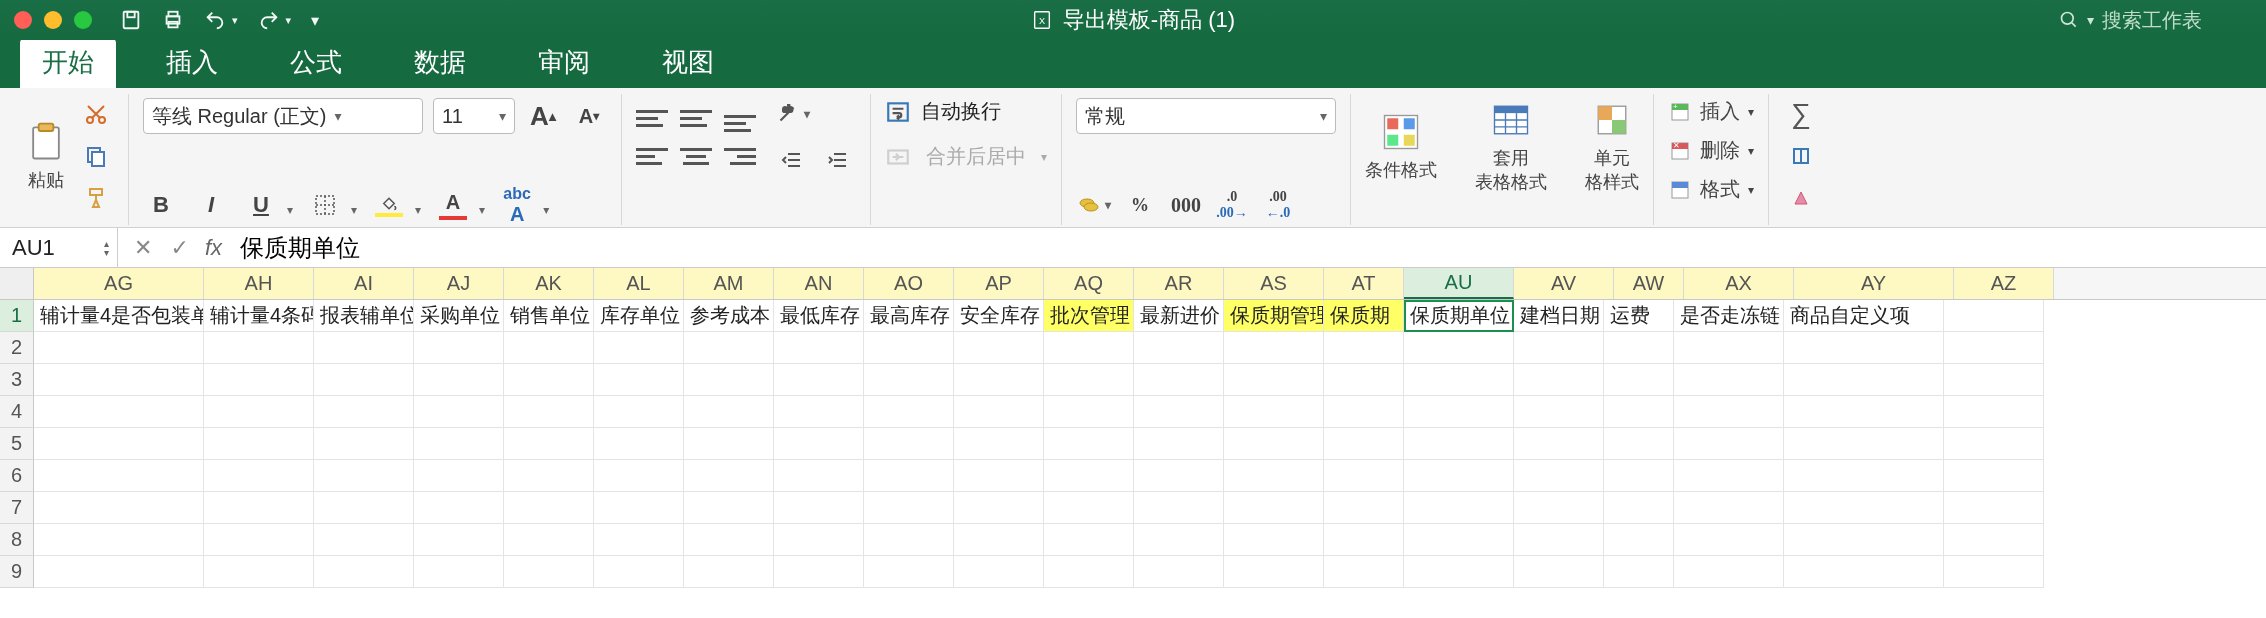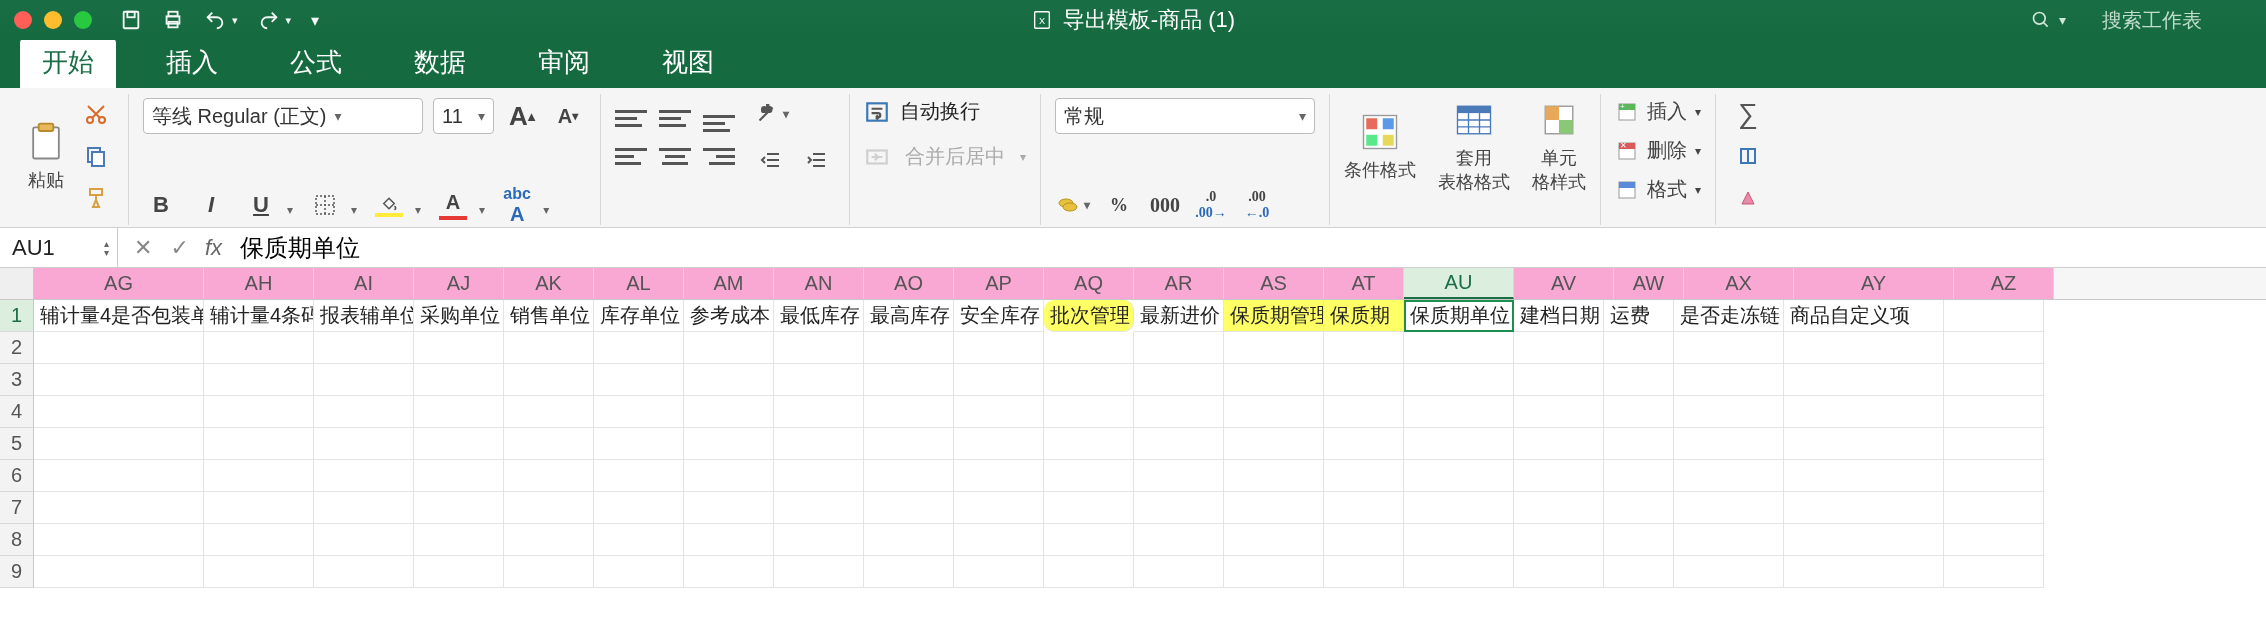--- a/index.html
+++ b/index.html
@@ -35,21 +35,21 @@
     pointer-events: none; font-size: 22px; color: #fff;
     display:flex; align-items:center; justify-content:center; gap:10px;
   }
   .win-title svg { width: 22px; height: 22px; }
   .search-wrap {
     position: absolute; right: 14px; display: flex; align-items: center;
     gap: 8px; color: #cfe7d8; font-size: 20px;
   }
   .search-wrap input {
     background: transparent; border: none; color: #fff;
-    font-size: 20px; outline: none; width: 150px; margin-left: 28px;
+    font-size: 20px; outline: none; width: 150px;
   }
   .search-wrap input::placeholder { color: #bfdccb; }
 
   
   .tabstrip {
     background: #156a40;
     height: 48px;
     display: flex; align-items: flex-end;
     padding-left: 20px; gap: 28px; color: #fff;
   }
@@ -82,21 +82,21 @@
     width: 36px; height: 32px; cursor: pointer;
   }
   .iconbtn svg { width: 24px; height: 24px; }
   .combo {
     background: #fff; border: 1px solid #bbb; border-radius: 4px;
     height: 36px; display: flex; align-items: center; padding: 0 8px;
     font-size: 20px; color: #333; gap: 8px;
   }
   .combo .arr { color: #666; font-size: 14px; }
   .font-row .combo.font-name { width: 280px; }
-  .font-row .combo.font-size { width: 61px; justify-content: space-between; }
+  .font-row .combo.font-size { width: 82px; justify-content: space-between; }
   .font-btns { display: flex; gap: 14px; margin-top: 10px; align-items:center; }
   .fbtn { width: 36px; height: 32px; display:flex; align-items:center; justify-content:center; cursor:pointer; font-size: 22px; font-weight: bold; color:#444; }
   .colorbar { width: 28px; height: 4px; background: #ffeb3b; margin-top: 2px;}
   .colorbar.red { background: #e53935; }
   .dropdown-arr { font-size: 12px; color:#666; margin-left:-6px; align-self:flex-end; padding-bottom:4px; cursor:pointer;}
   .fgrow { display:flex; align-items:center; gap:2px;}
   .align-grid { display:flex; flex-direction: column; gap:10px; }
   .align-grid .r { display:flex; gap:12px; }
   .align-cell { width:32px; height:28px; display:flex; flex-direction:column; gap:4px; justify-content:center; cursor:pointer;}
   .align-cell .bar { height:3px; background:#555; }
@@ -122,21 +122,21 @@
   .fx-controls span { cursor:pointer; }
   .fx-label { font-style: italic; font-size: 22px; color:#666; margin-right:12px;}
   .fx-input { flex:1; border:none; outline:none; font-size:24px; padding:0 6px;}
 
   
   .sheet { position:relative; }
   .col-headers { display:flex; height:32px; background:#f6f6f6; border-bottom:1px solid #c8c8c8;}
   .rowhdr-space { width:34px; border-right:1px solid #c8c8c8; background:#efefef;}
   .colh {
     border-right:1px solid #d8d8d8; display:flex; align-items:center; justify-content:center;
-    font-size:20px; color:#555; background:#f9a8d4; cursor:pointer;
+    font-size:20px; color:#555; background:#fef9c3; cursor:pointer;
   }
   .colh.sel { background:#dcefdf; color:#1a6e45; border-bottom:2px solid #1a6e45; }
   .grid-body { display:flex; }
   .row-headers { display:flex; flex-direction:column; width:34px; }
   .rowh {
     height:32px; border-bottom:1px solid #d8d8d8; border-right:1px solid #c8c8c8;
     display:flex; align-items:center; justify-content:center;
     font-size:20px; color:#555; background:#f3f3f3; cursor:pointer;
   }
   .rowh.sel { background:#dcefdf; color:#1a6e45; }
@@ -409,21 +409,21 @@
           <span style="color:#2a6ab8;">.00→</span>
         </span>
       <span class="iconbtn" style="font-size:14px;flex-direction:column;">
           <span>.00</span>
           <span style="color:#2a6ab8;">←.0</span>
         </span>
     </div>
   </div>
 
   <div class="group">
-    <div class="row" style="gap:22px;">
+    <div class="row" style="gap:38px;">
       <div class="big-btn">
         <svg viewBox="0 0 32 32" width="44" height="44">
             <rect x="4" y="4" width="24" height="24" fill="#fff" stroke="#999"></rect>
             <rect x="6" y="6" width="8" height="8" fill="#e86a5a"></rect>
             <rect x="18" y="6" width="8" height="8" fill="#5a9ae8"></rect>
             <rect x="6" y="18" width="8" height="8" fill="#5ae88a"></rect>
             <rect x="18" y="18" width="8" height="8" fill="#e8d85a"></rect>
           </svg>
         <span class="lbl">条件格式</span>
       </div>
@@ -558,21 +558,21 @@
           <div class="cell" style="width: 170px;">辅计量4是否包装单位</div>
           <div class="cell" style="width: 110px;">辅计量4条码</div>
           <div class="cell" style="width: 100px;">报表辅单位</div>
           <div class="cell" style="width: 90px;">采购单位</div>
           <div class="cell" style="width: 90px;">销售单位</div>
           <div class="cell" style="width: 90px;">库存单位</div>
           <div class="cell" style="width: 90px;">参考成本</div>
           <div class="cell" style="width: 90px;">最低库存</div>
           <div class="cell" style="width: 90px;">最高库存</div>
           <div class="cell" style="width: 90px;">安全库存</div>
-          <div class="cell hl" style="width: 90px; border-radius: 10px;">批次管理</div>
+          <div class="cell hl" style="width: 90px;">批次管理</div>
           <div class="cell" style="width: 90px;">最新进价</div>
           <div class="cell hl" style="width: 100px;">保质期管理</div>
           <div class="cell hl" style="width: 80px;">保质期</div>
           <div class="cell active" style="width: 110px;">保质期单位</div>
           <div class="cell" style="width: 90px;">建档日期</div>
           <div class="cell" style="width: 70px;">运费</div>
           <div class="cell" style="width: 110px;">是否走冻链</div>
           <div class="cell" style="width: 160px;">商品自定义项</div>
           <div class="cell" style="width: 100px;"></div>
         </div>

